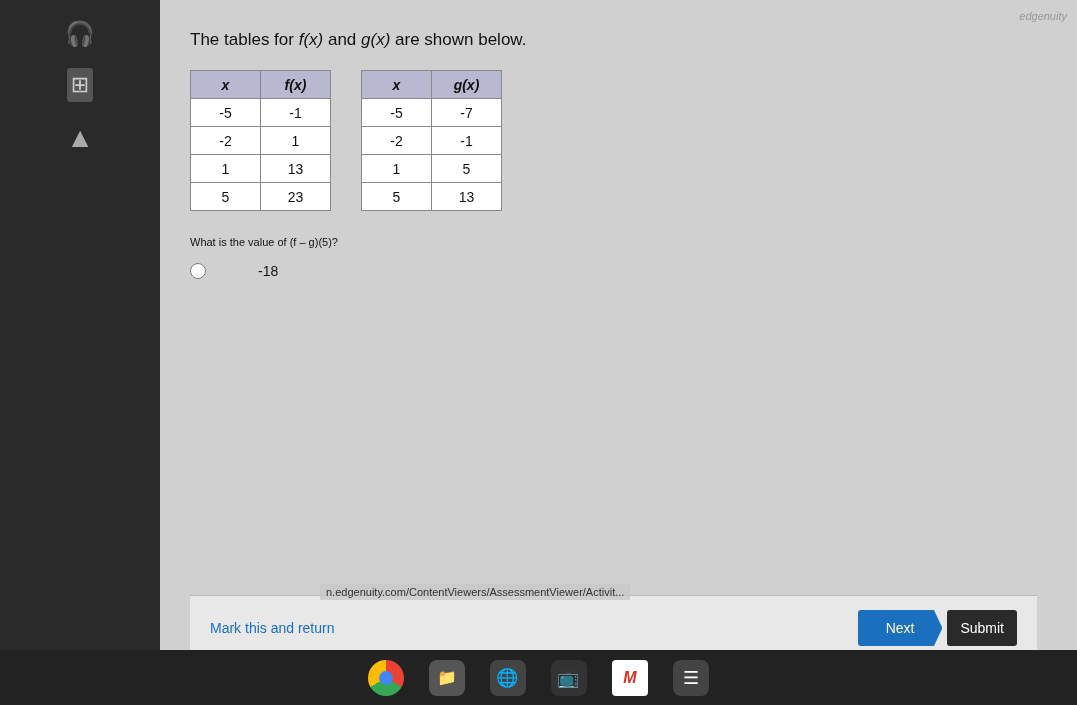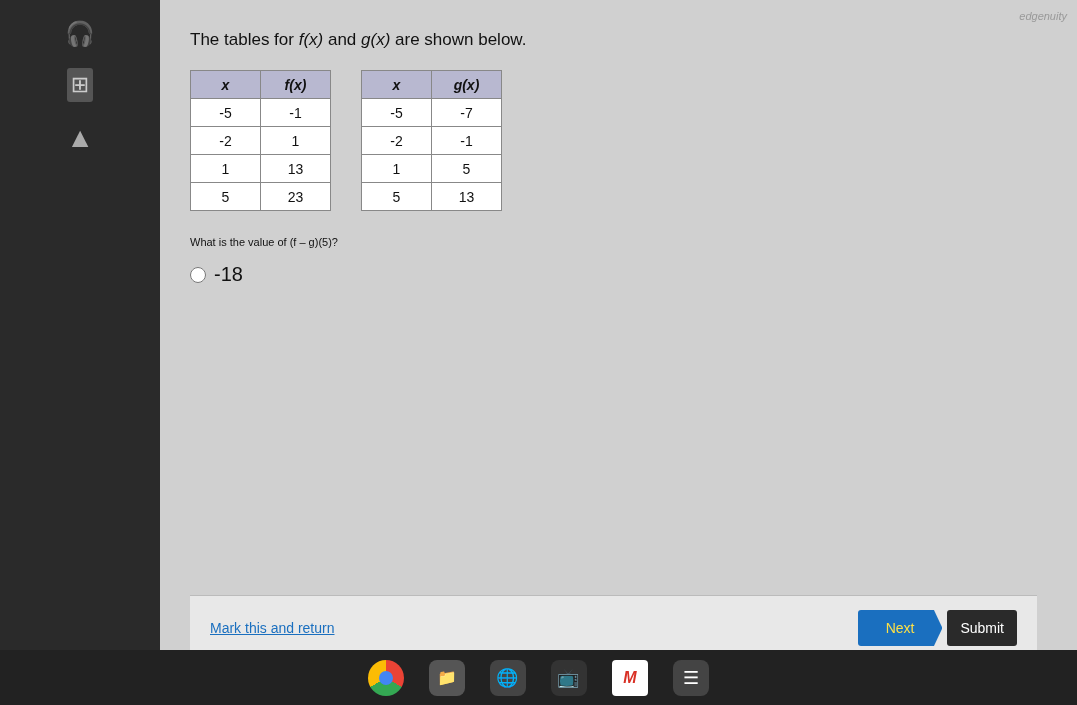--- a/index.html
+++ b/index.html
@@ -136,38 +136,38 @@
       margin-bottom: 10px;
     }
 
     .answer-option input[type="radio"] {
       width: 16px;
       height: 16px;
       cursor: pointer;
     }
 
     .answer-label {
-      font-size: 20px;
+      font-size: 14px;
       color: #111;
+      margin-left: 44px;
     }
 
     
     .bottom-bar {
       height: 65px;
       background: #e8e8e8;
       border-top: 1px solid #bbb;
       display: flex;
       align-items: center;
       padding: 0 20px;
       justify-content: space-between;
     }
 
     .mark-link {
       color: #1a6fbf;
-      text-decoration: underline;
       font-size: 14px;
       cursor: pointer;
       background: none;
       border: none;
     }
 
     .bottom-buttons {
       display: flex;
       gap: 5px;
     }
@@ -180,21 +180,21 @@
       color: #222;
       cursor: pointer;
       border-radius: 3px;
     }
 
     .btn-next {
       background: #1a6fbf;
       border: none;
       padding: 10px 28px;
       font-size: 14px;
-      color: #fde047;
+      color: #fef9c3;
       cursor: pointer;
       border-radius: 3px;
       clip-path: polygon(0 0, 90% 0, 100% 50%, 90% 100%, 0 100%);
     }
 
     .btn-submit {
       background: #2a2a2a;
       border: none;
       padding: 10px 13px;
       font-size: 14px;
@@ -369,20 +369,21 @@
     </div>
 
     <div class="bottom-bar">
       <button class="mark-link">Mark this and return</button>
       <div class="bottom-buttons">
         <button class="btn-next">Next</button>
         <button class="btn-submit">Submit</button>
       </div>
     </div>
 
+    <div class="url-bar">n.edgenuity.com/ContentViewers/AssessmentViewer/Activit...</div>
   </div>
 </div>
 
 <div class="taskbar">
   <div class="taskbar-chrome"></div>
   <div class="taskbar-btn" style="background:#555; font-size:16px;">📁</div>
   <div class="taskbar-btn" style="background:#444;">🌐</div>
   <div class="taskbar-btn" style="background:#333;">📺</div>
   <div class="taskbar-gmail" style="font-size:16px; font-style:italic;">M</div>
   <div class="taskbar-btn" style="background:#444;">☰</div>

